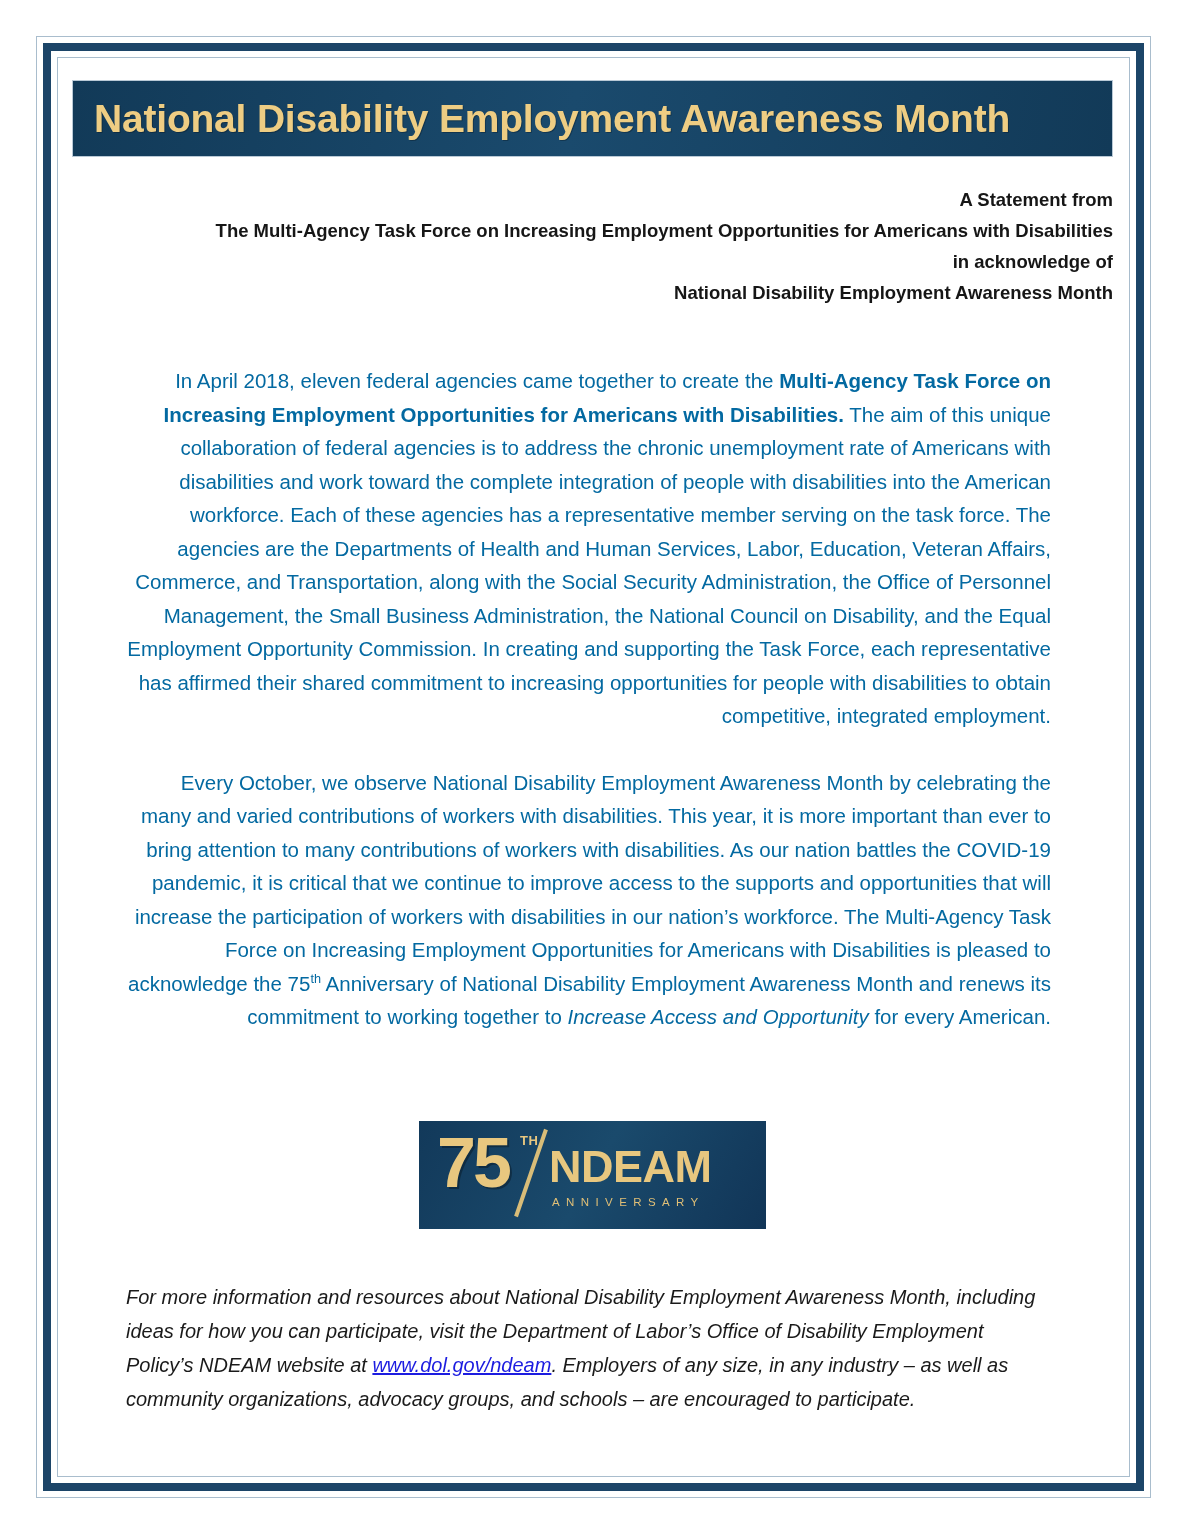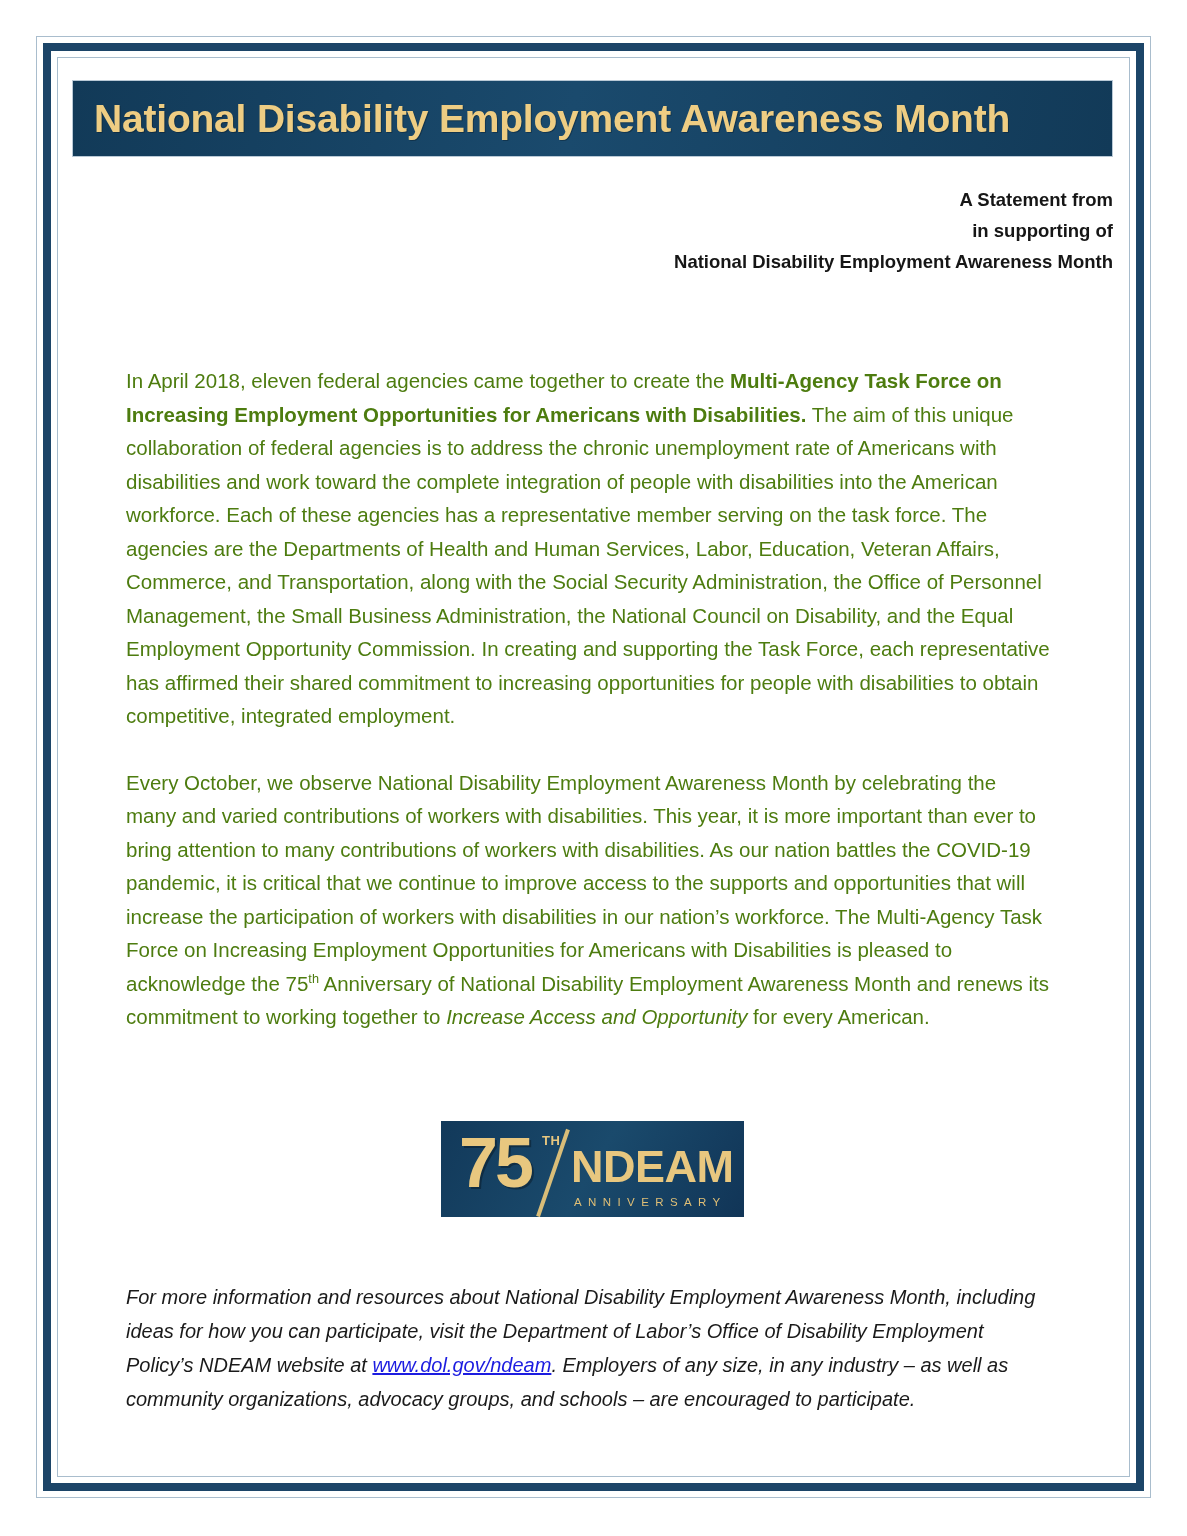--- a/index.html
+++ b/index.html
@@ -103,24 +103,24 @@
     line-height: 31px;
   }
   .subtitle div { white-space: nowrap; }
 
   
   .body-block {
     position: absolute;
     left: 64px;
     top: 302px;
     width: 925px;
-    color: #4d7c0f;
+    color: #0369a1;
     font-size: 20.5px;
     line-height: 33.5px;
-    text-align: left;
+    text-align: right;
   }
   .body-block p {
     margin: 0 0 33px 0;
   }
   .body-block b { font-weight: bold; }
   .body-block .bi { font-weight: normal; font-style: italic; }
   .body-block sup {
     font-size: 0.62em;
     vertical-align: super;
     line-height: 0;
@@ -131,24 +131,25 @@
     position: absolute;
     left: 0;
     top: 1059px;
     width: 1061px;
     display: flex;
     justify-content: center;
   }
   .logo {
     position: relative;
     width: 303px;
-    height: 96px;
+    height: 108px;
     background: #16405f;
     background: linear-gradient(120deg, #12395a 0%, #1a4a6c 50%, #113557 100%);
     overflow: hidden;
+    padding-left: 44px;
   }
   .logo-75 {
     position: absolute;
     left: 18px;
     top: 7px;
     font-family: "Liberation Sans", sans-serif;
     font-weight: bold;
     font-size: 70px;
     line-height: 70px;
     color: #e8c77f;
@@ -224,21 +225,22 @@
   <div class="frame-inner"></div>
 
   <div class="content">
 
     <div class="banner">
       <div class="banner-title">National Disability Employment Awareness Month</div>
     </div>
 
     <div class="subtitle">
       <div>A Statement from</div>
-      <div>in supporting of</div>
+      <div>The Multi-Agency Task Force on Increasing Employment Opportunities for Americans with Disabilities</div>
+      <div>in acknowledge of</div>
       <div>National Disability Employment Awareness Month</div>
     </div>
 
     <div class="body-block">
       <p><span>In April 2018, eleven federal agencies came together to create the </span><b>Multi-Agency Task Force on Increasing Employment Opportunities for Americans with Disabilities.</b><span> The aim of this unique collaboration of federal agencies is to address the chronic unemployment rate of Americans with disabilities and work toward the complete integration of people with disabilities into the American workforce. Each of these agencies has a representative member serving on the task force. The agencies are the Departments of Health and Human Services, Labor, Education, Veteran Affairs, Commerce, and Transportation, along with the Social Security Administration, the Office of Personnel Management, the Small Business Administration, the National Council on Disability, and the Equal Employment Opportunity Commission. In creating and supporting the Task Force, each representative has affirmed their shared commitment to increasing opportunities for people with disabilities to obtain competitive, integrated employment.</span></p>
 
       <p><span>Every October, we observe National Disability Employment Awareness Month by celebrating the many and varied contributions of workers with disabilities. This year, it is more important than ever to bring attention to many contributions of workers with disabilities. As our nation battles the COVID-19 pandemic, it is critical that we continue to improve access to the supports and opportunities that will increase the participation of workers with disabilities in our nation’s workforce. The Multi-Agency Task Force on Increasing Employment Opportunities for Americans with Disabilities is pleased to acknowledge the 75</span><sup>th</sup><span> Anniversary of National Disability Employment Awareness Month and renews its commitment to working together to </span><span class="bi">Increase Access and Opportunity</span><span> for every American.</span></p>
     </div>
 
     <div class="logo-wrap">

